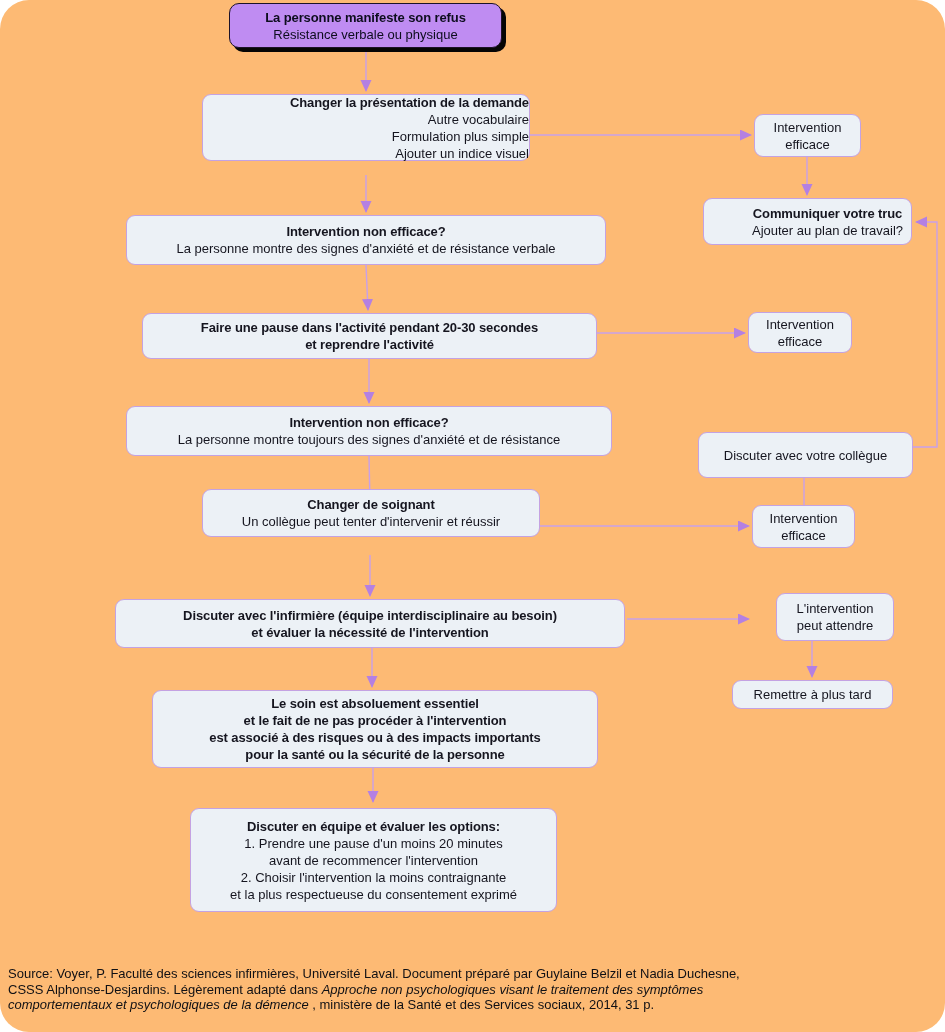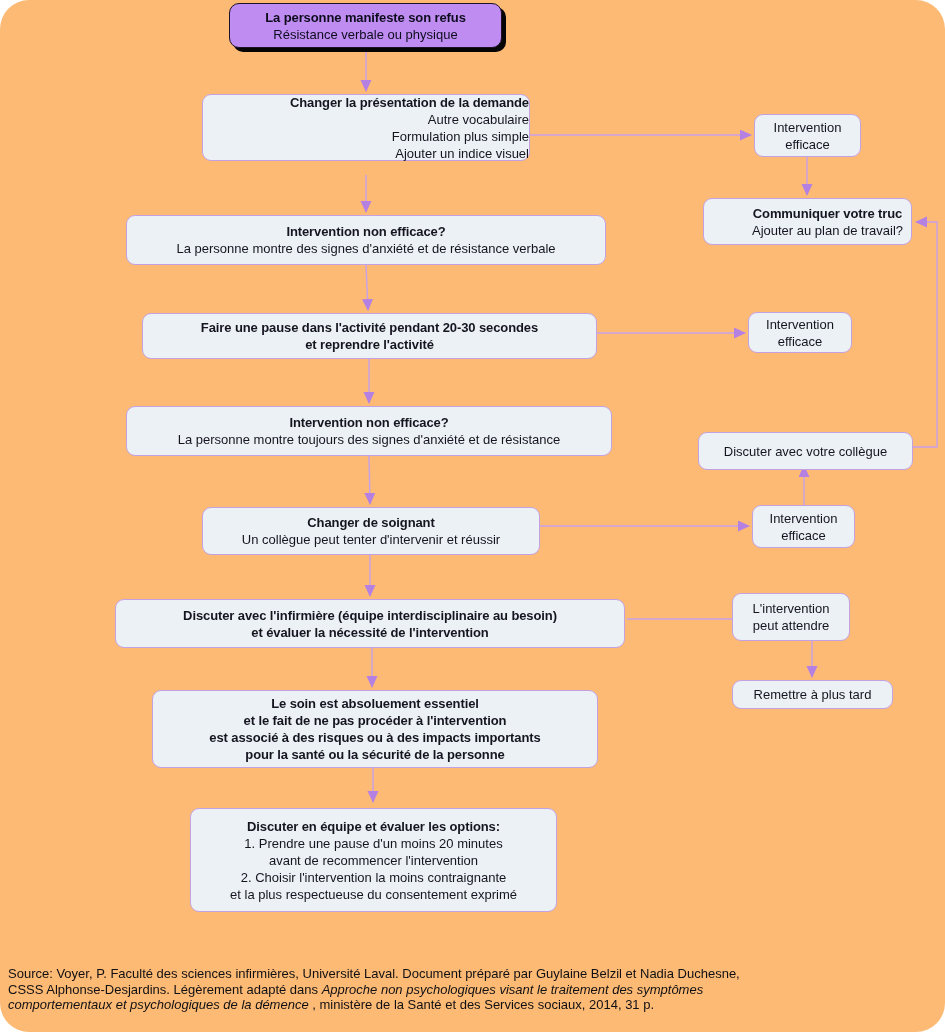--- a/index.html
+++ b/index.html
@@ -79,21 +79,21 @@
   <div class="node" style="left:142px;top:313px;width:455px;height:46px;">
     <div class="ln b">Faire une pause dans l'activité pendant 20-30 secondes</div>
     <div class="ln b">et reprendre l'activité</div>
   </div>
 
   <div class="node" style="left:126px;top:406px;width:486px;height:50px;">
     <div class="ln b">Intervention non efficace?</div>
     <div class="ln">La personne montre toujours des signes d'anxiété et de résistance</div>
   </div>
 
-  <div class="node" style="left:202px;top:507px;width:338px;height:48px;">
+  <div class="node" style="left:202px;top:489px;width:338px;height:48px;">
     <div class="ln b">Changer de soignant</div>
     <div class="ln">Un collègue peut tenter d'intervenir et réussir</div>
   </div>
 
   <div class="node" style="left:115px;top:599px;width:510px;height:49px;">
     <div class="ln b">Discuter avec l'infirmière (équipe interdisciplinaire au besoin)</div>
     <div class="ln b">et évaluer la nécessité de l'intervention</div>
   </div>
 
   <div class="node" style="left:152px;top:690px;width:446px;height:78px;">
@@ -119,30 +119,30 @@
   <div class="node" style="left:703px;top:198px;width:209px;height:47px;padding-left:40px;">
     <div class="ln b">Communiquer votre truc</div>
     <div class="ln">Ajouter au plan de travail?</div>
   </div>
 
   <div class="node" style="left:748px;top:312px;width:104px;height:41px;">
     <div class="ln">Intervention</div>
     <div class="ln">efficace</div>
   </div>
 
-  <div class="node" style="left:698px;top:432px;width:215px;height:38px;">
+  <div class="node" style="left:698px;top:432px;width:215px;height:46px;">
     <div class="ln">Discuter avec votre collègue</div>
   </div>
 
   <div class="node" style="left:752px;top:505px;width:103px;height:43px;">
     <div class="ln">Intervention</div>
     <div class="ln">efficace</div>
   </div>
 
-  <div class="node" style="left:732px;top:593px;width:118px;height:48px;">
+  <div class="node" style="left:776px;top:593px;width:118px;height:48px;">
     <div class="ln">L'intervention</div>
     <div class="ln">peut attendre</div>
   </div>
 
   <div class="node" style="left:732px;top:680px;width:161px;height:29px;">
     <div class="ln">Remettre à plus tard</div>
   </div>
 
   <div class="footer">
     <div>

